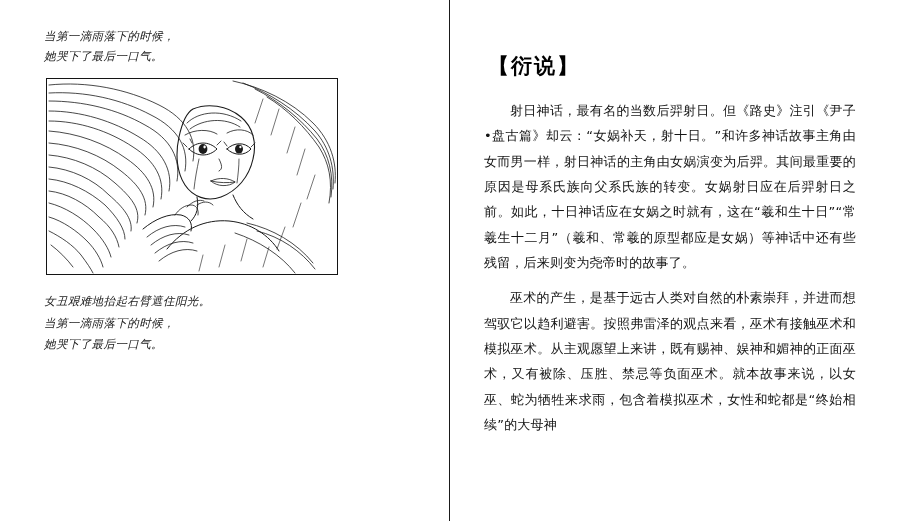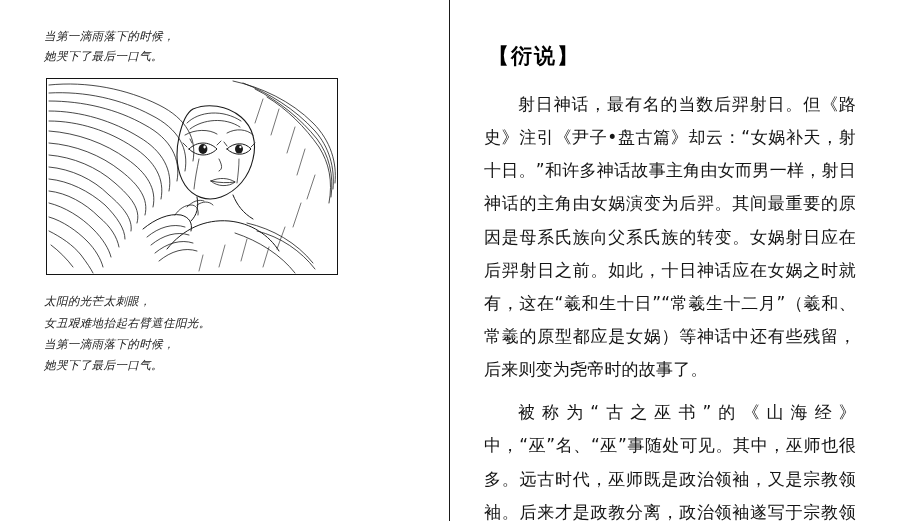--- a/index.html
+++ b/index.html
@@ -27,21 +27,21 @@
     height: 521px;
     background: #fff;
   }
   .page-left {
     width: 450px;
     padding: 26px 30px 10px 44px;
     font-style: italic;
   }
   .page-right {
     width: 450px;
-    padding: 28px 44px 10px 34px;
+    padding: 38px 44px 10px 34px;
   }
   .gutter {
     position: absolute;
     left: 449px;
     top: 0;
     width: 2px;
     height: 521px;
     background: #1a1a1a;
   }
   
@@ -76,21 +76,21 @@
   
   .section-title {
     font-size: 21px;
     font-weight: bold;
     letter-spacing: 2px;
     color: #000;
     margin: 14px 0 18px 4px;
     font-family: "DejaVu Serif", "Liberation Serif", serif;
   }
   .body-text p {
-    font-size: 17px;
+    font-size: 13px;
     line-height: 1.95;
     text-align: justify;
     text-justify: inter-ideograph;
     margin: 0 0 10px 0;
     color: #141414;
     text-indent: 2em;
     letter-spacing: 0.2px;
   }
 </style>
 </head>
@@ -183,31 +183,29 @@
           <path d="M156 176 L 152 192" stroke-width="0.6"></path>
 
           <path d="M200 144 C 226 150, 250 164, 266 184"></path>
           <path d="M210 152 C 234 158, 254 172, 268 190"></path>
           <path d="M188 154 C 212 162, 234 176, 248 194"></path>
         </g>
       </svg>
     </div>
 
     <div class="caption-bottom">
-      <div>太阳的光芒太刺眼，</div>
       <div>女丑艰难地抬起右臂遮住阳光。</div>
       <div>当第一滴雨落下的时候，</div>
       <div>她哭下了最后一口气。</div>
     </div>
   </div>
 
   <div class="gutter"></div>
 
   <div class="page page-right">
     <div class="section-title">【衍说】</div>
     <div class="body-text">
       <p>射日神话，最有名的当数后羿射日。但《路史》注引《尹子•盘古篇》却云：“女娲补天，射十日。”和许多神话故事主角由女而男一样，射日神话的主角由女娲演变为后羿。其间最重要的原因是母系氏族向父系氏族的转变。女娲射日应在后羿射日之前。如此，十日神话应在女娲之时就有，这在“羲和生十日”“常羲生十二月”（羲和、常羲的原型都应是女娲）等神话中还有些残留，后来则变为尧帝时的故事了。</p>
-      <p>被称为“古之巫书”的《山海经》中，“巫”名、“巫”事随处可见。其中，巫师也很多。远古时代，巫师既是政治领袖，又是宗教领袖。后来才是政教分离，政治领袖遂写于宗教领袖。宋代罗泌说：“炎帝神农氏令可陛主卜，巫咸、巫阳主censor，于是通其变，以成天下之文，极其数，以定天地之象。”本文故事中的女丑便是名能沟通天地，神通广大的女巫。她可以驾驭龙鱼，召唤大蟹，沟通人神。她又至诚至坚，为了族人，甘愿牺牲自己，求得甘霖。</p>
       <p>巫术的产生，是基于远古人类对自然的朴素崇拜，并进而想驾驭它以趋利避害。按照弗雷泽的观点来看，巫术有接触巫术和模拟巫术。从主观愿望上来讲，既有赐神、娱神和媚神的正面巫术，又有被除、压胜、禁忌等负面巫术。就本故事来说，以女巫、蛇为牺牲来求雨，包含着模拟巫术，女性和蛇都是“终始相续”的大母神</p>
     </div>
   </div>
 
 </div>
 
 </body></html>

